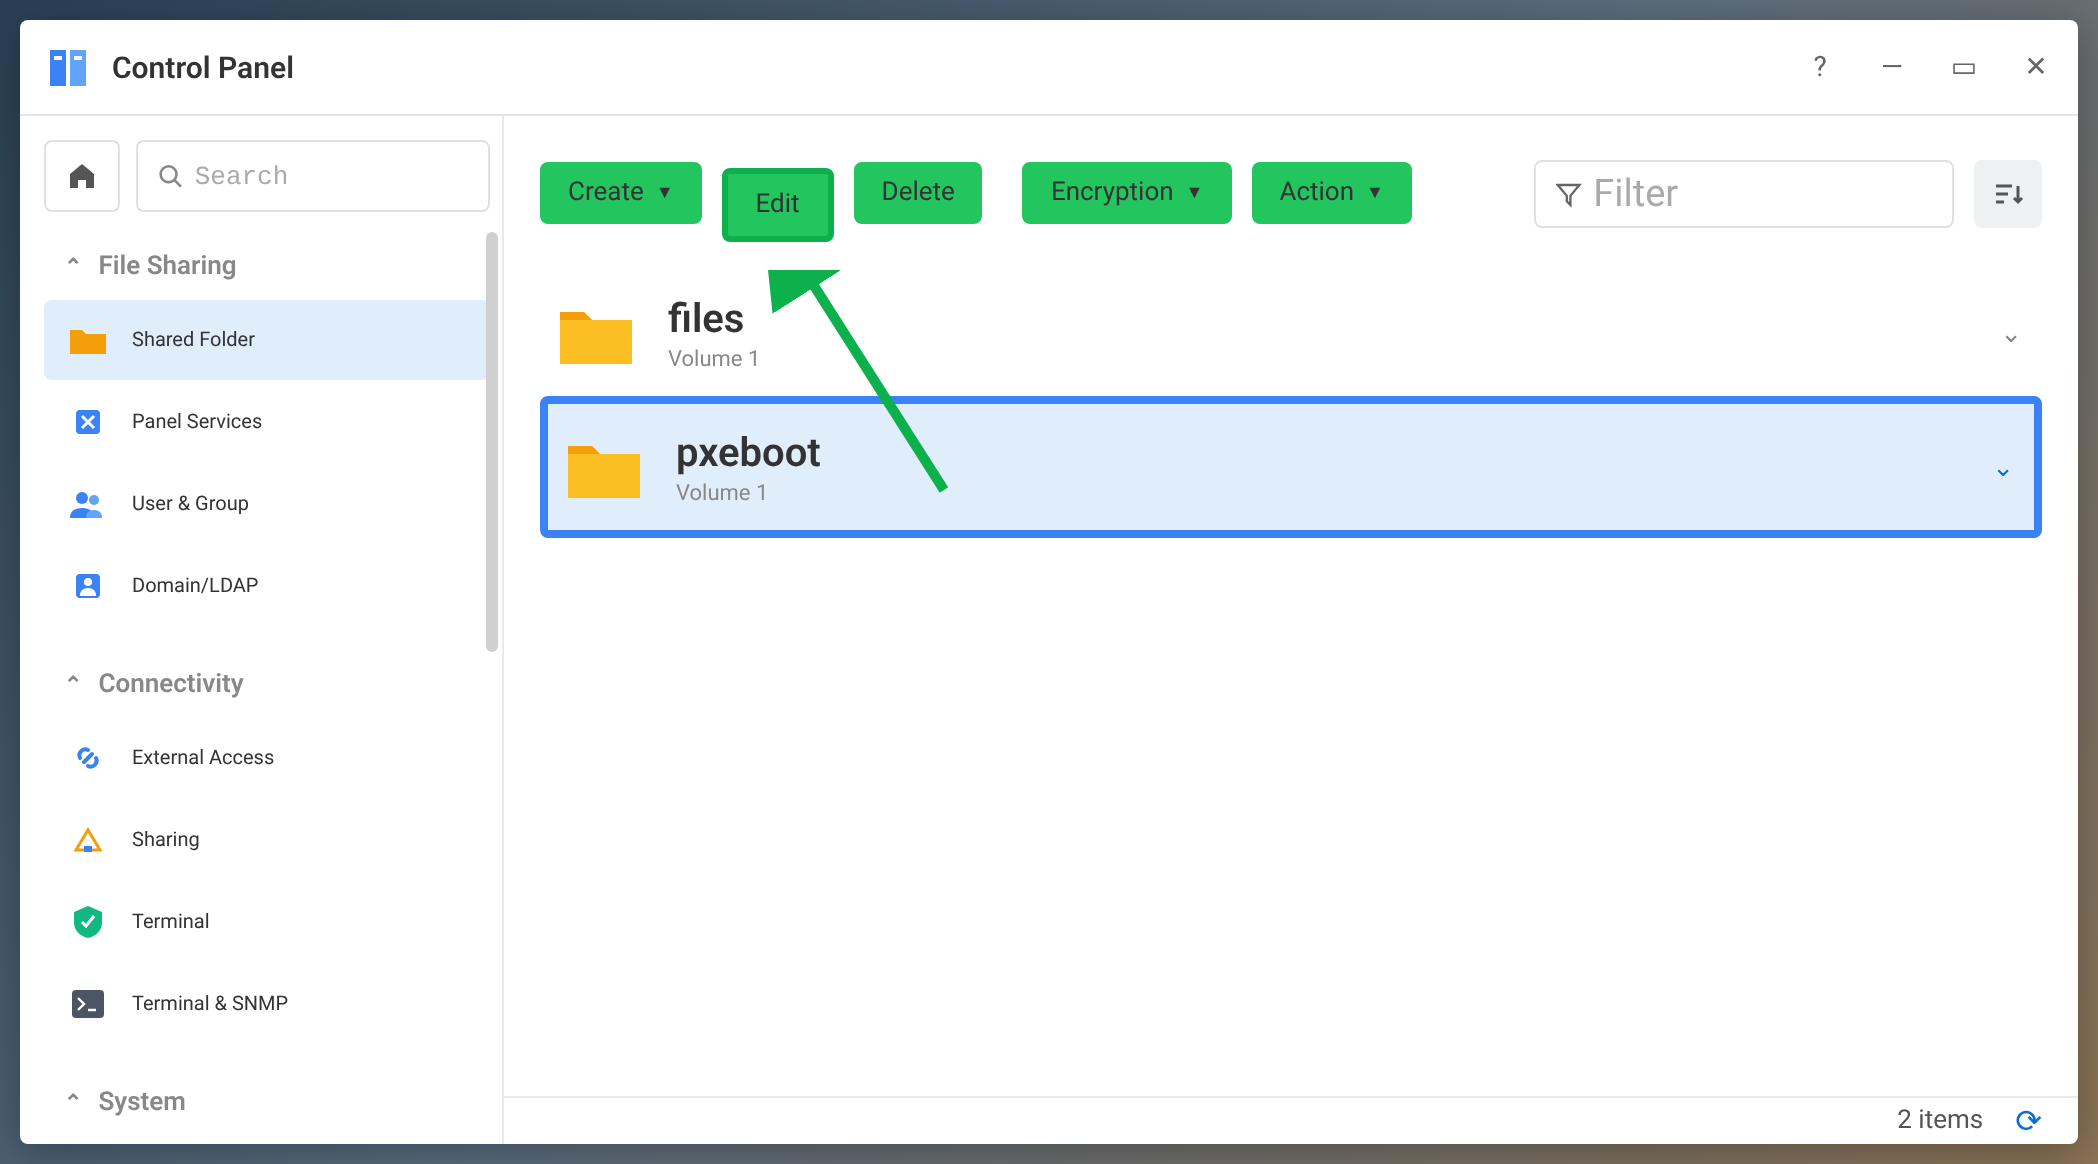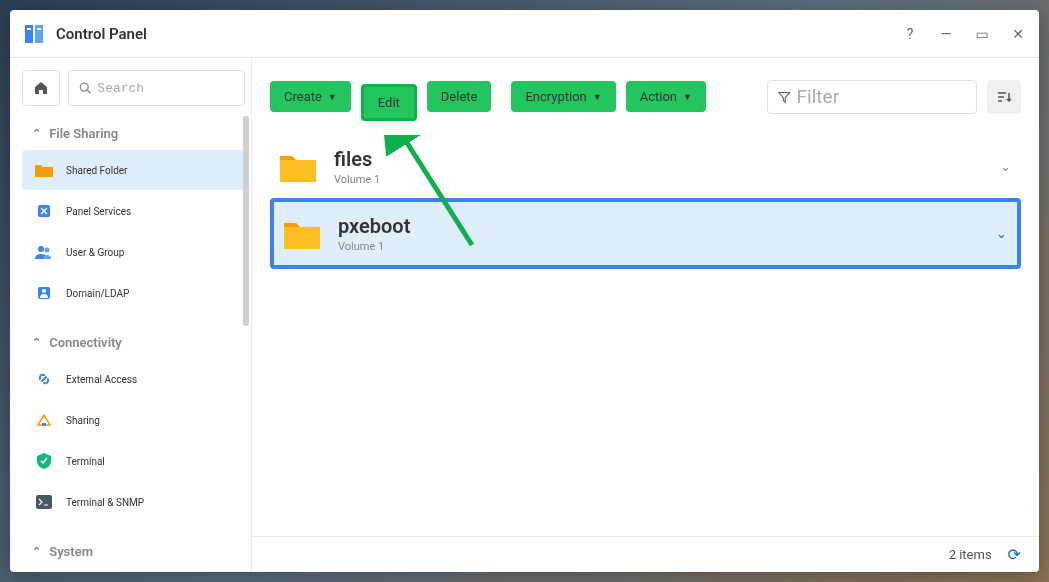--- a/index.html
+++ b/index.html
@@ -37,21 +37,21 @@
 .list { flex: 1; padding: 0 18px; overflow-y: auto; position: relative; }
 .row { display: flex; align-items: center; padding: 12px 10px; border-radius: 4px; cursor: pointer; }
 .row.selected { background: #e0edfb; border: 4px solid #3b82f6; }
 .folder-icon { width: 36px; height: 30px; margin-right: 18px; }
 .row-text { flex: 1; }
 .row-name { font-size: 20px; font-weight: 600; color: #333; }
 .row-sub { font-size: 11px; color: #888; margin-top: 2px; }
 .row-chev { color: #888; font-size: 13px; }
 .row.selected .row-chev { color: #0a6dd6; }
 .arrow-annotation { position: absolute; pointer-events: none; }
-.statusbar { height: 36px; border-top: 1px solid #eaeaea; display: flex; align-items: center; justify-content: flex-end; padding: 0 18px; gap: 16px; font-size: 13px; color: #555; }
+.statusbar { height: 24px; border-top: 1px solid #eaeaea; display: flex; align-items: center; justify-content: flex-end; padding: 0 18px; gap: 16px; font-size: 13px; color: #555; }
 .refresh { color: #0a6dd6; cursor: pointer; font-size: 16px; }
 </style>
 </head>
 <body>
 
 <div class="window">
   <div class="titlebar">
     <span class="title-icon">
       <svg width="22" height="22" viewBox="0 0 22 22">
           <rect x="2" y="2" width="8" height="18" fill="#3b82f6"></rect>

